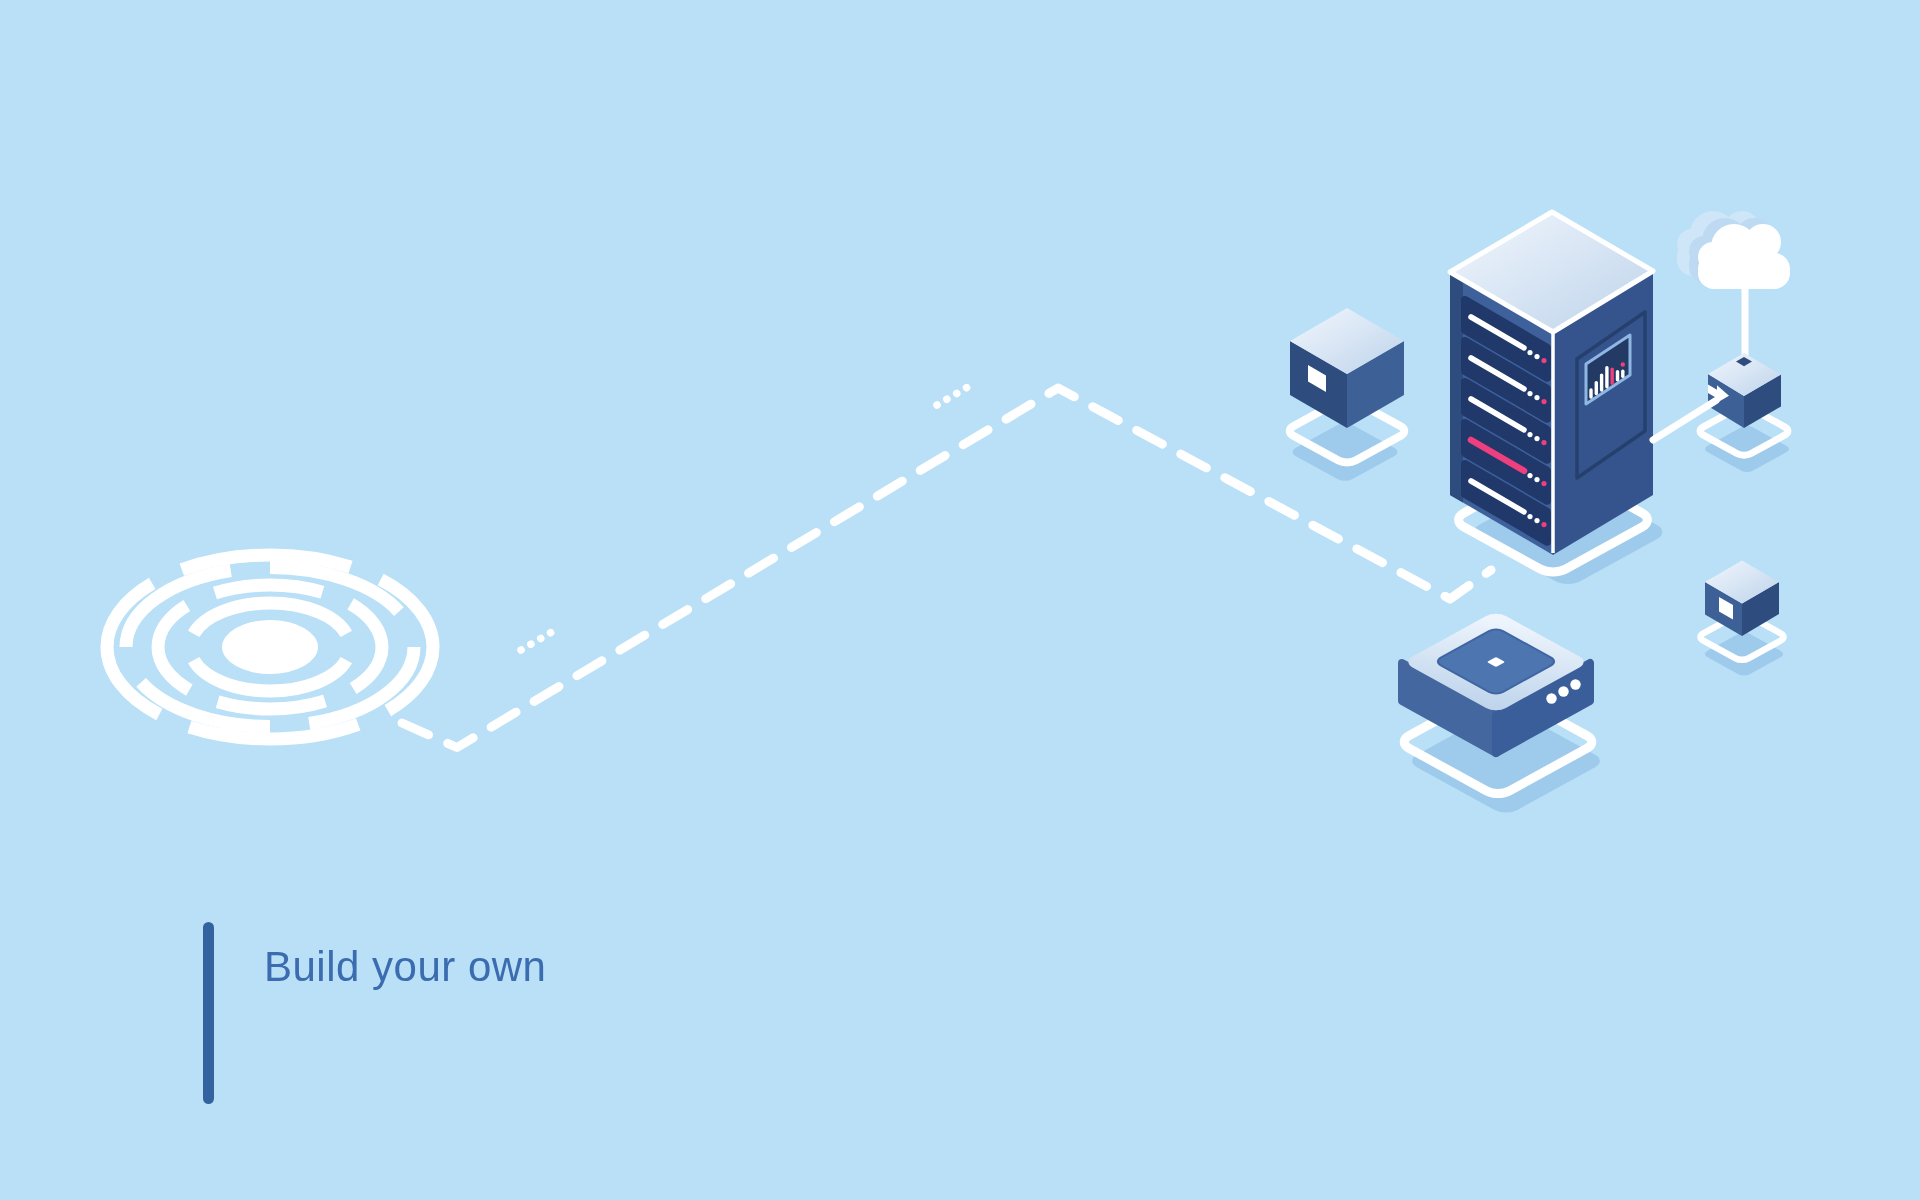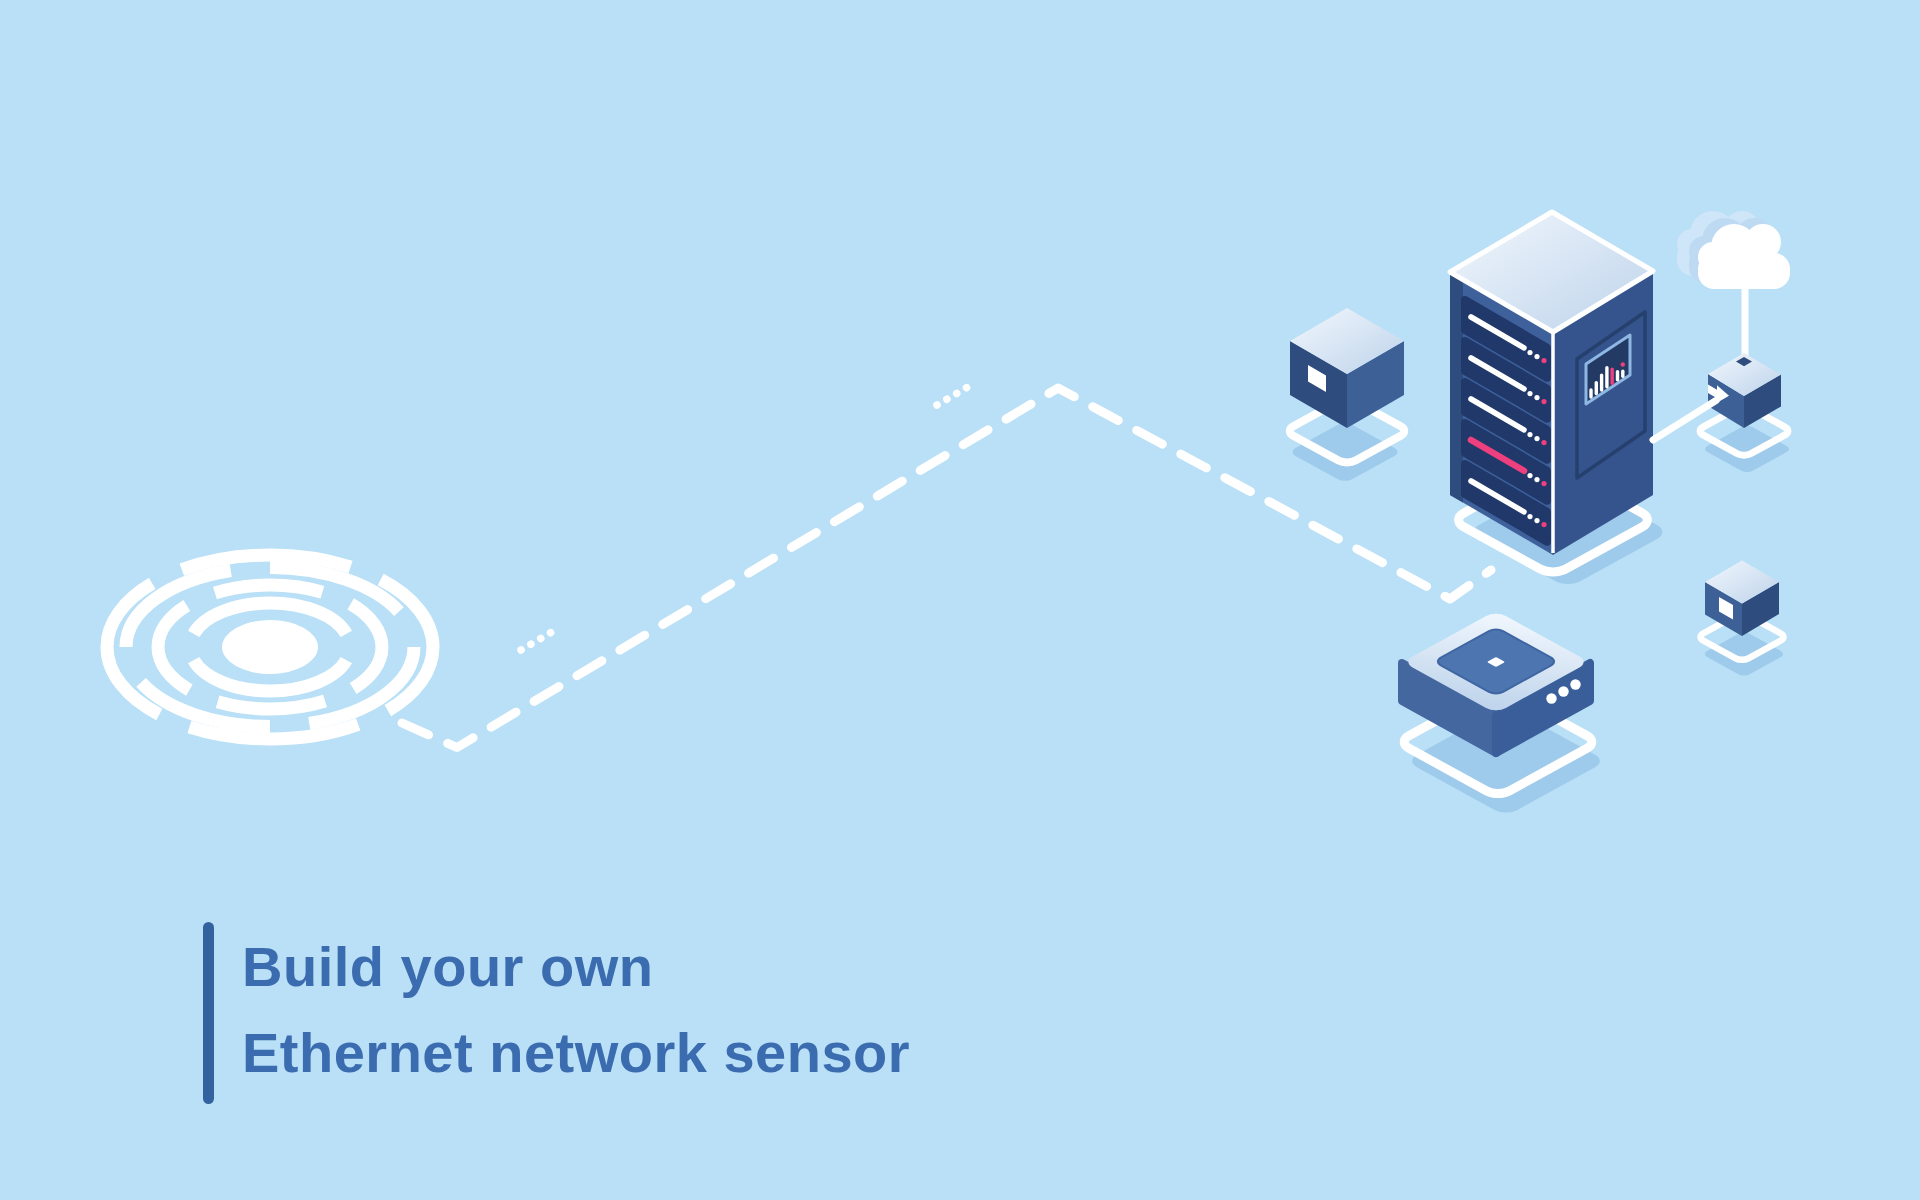--- a/index.html
+++ b/index.html
@@ -8,22 +8,22 @@
     background:var(--background,#b9e0f6);
     font-family:"Liberation Sans",sans-serif;
   }
   #scene{position:absolute;left:0;top:0;}
   .heading{position:absolute;left:203px;top:922px;display:flex;z-index:2;}
   .heading-bar{
     width:11px;height:182px;border-radius:6px;
     background:var(--heading_bar,#33639f);flex:0 0 auto;
   }
   .heading-text{
-    margin:0 0 0 28px;padding-top:2px;
-    font-size:56px;line-height:86px;font-weight:700;letter-spacing:.5px;
+    margin:0 0 0 50px;padding-top:2px;
+    font-size:42px;line-height:86px;font-weight:400;letter-spacing:.5px;
     color:var(--heading_text,#3b6cb0);
   }
   .heading-text span{display:block;}
 </style>
 </head>
 <body>
 
 <svg id="scene" width="1920" height="1200" viewBox="0 0 1920 1200" xmlns="http://www.w3.org/2000/svg">
   <defs>
     <linearGradient id="gTop" x1="0" y1="0" x2="1" y2="1">
@@ -179,15 +179,14 @@
       <circle cx="1563.5" cy="691.5" r="5.2"></circle>
       <circle cx="1575.5" cy="684.5" r="5.2"></circle>
     </g>
   </g>
 </svg>
 
 <div class="heading">
   <div class="heading-bar"></div>
   <h1 class="heading-text">
     <span>Build your own</span>
-    <span>Ethernet network sensor</span>
   </h1>
 </div>
 
 </body></html>

